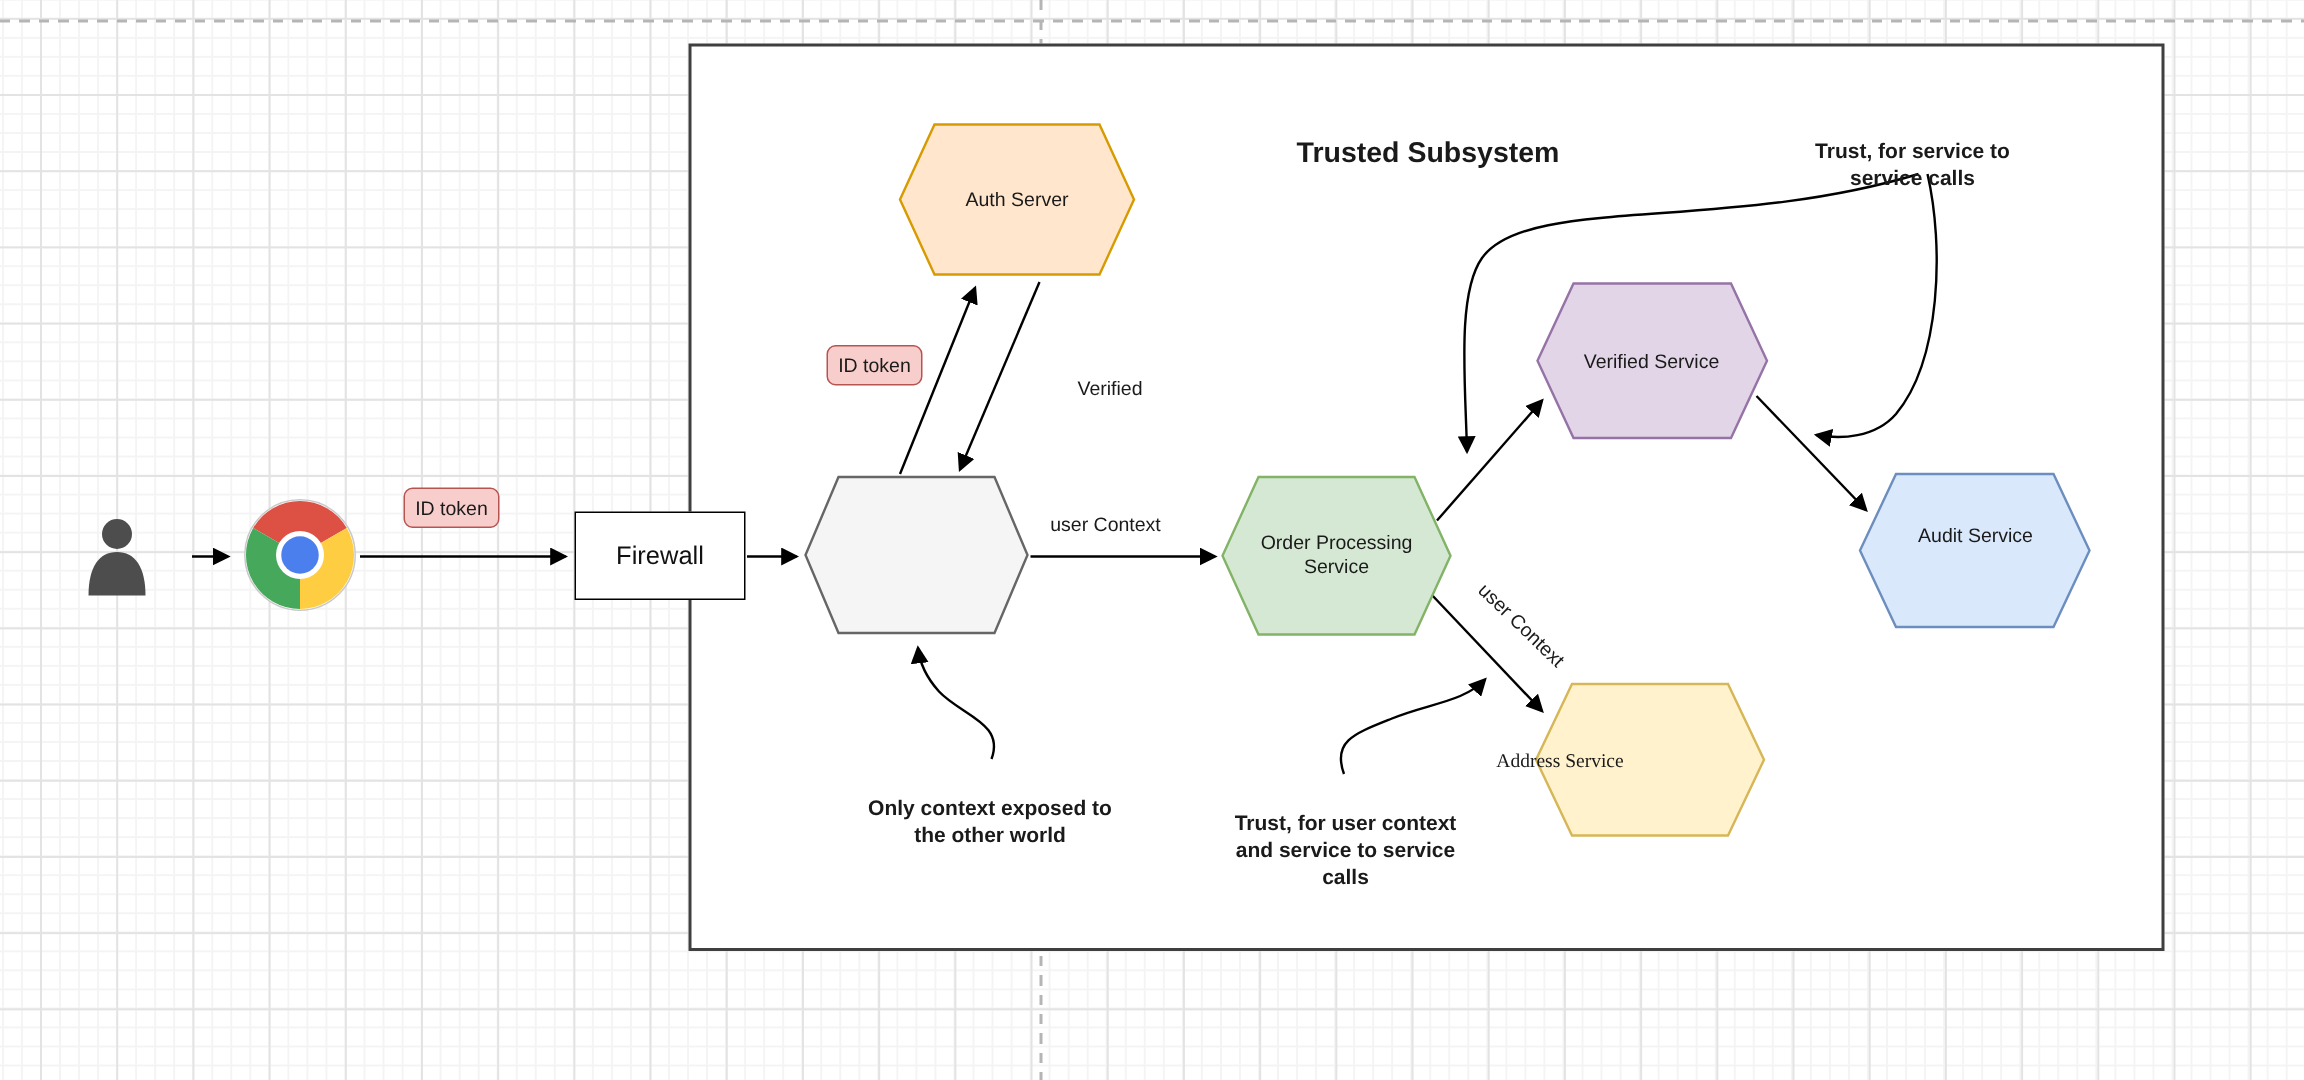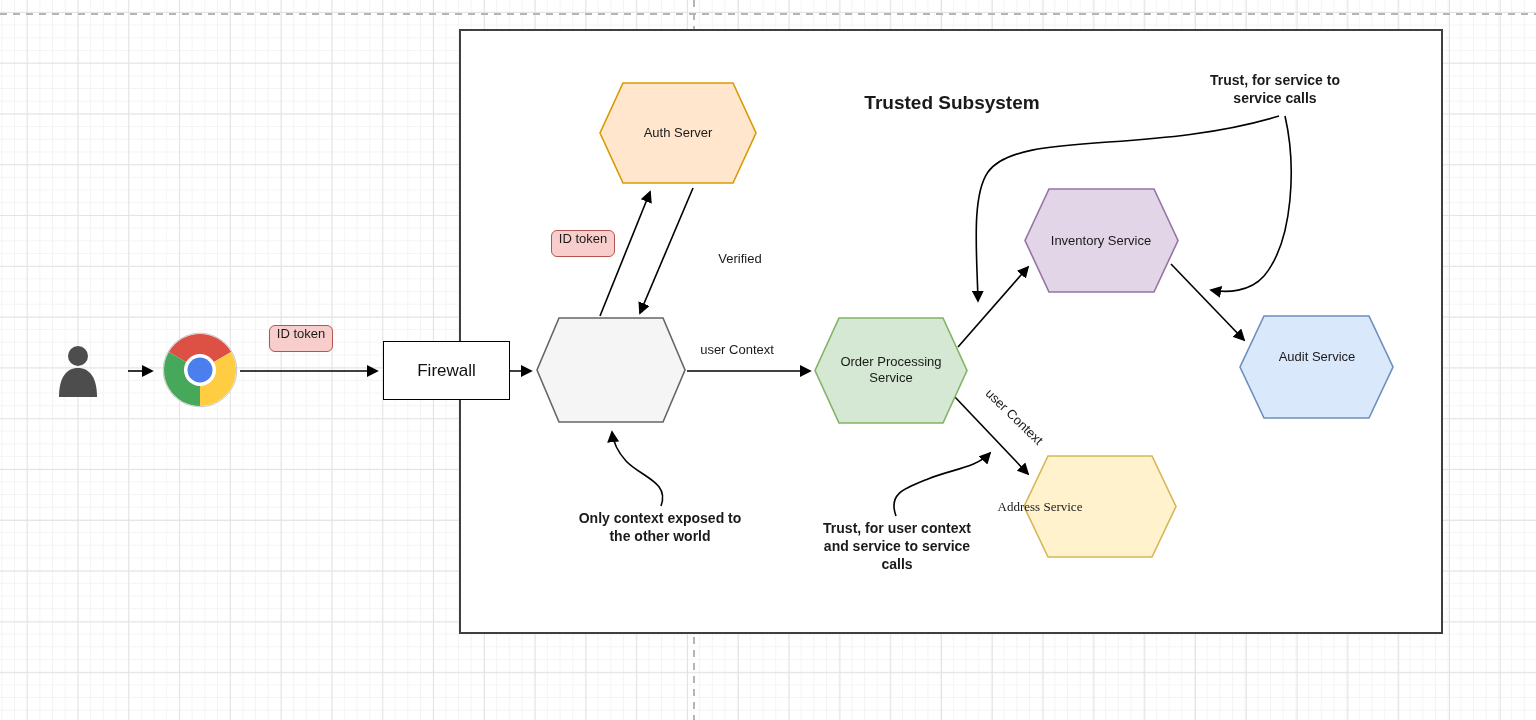--- a/index.html
+++ b/index.html
@@ -16,29 +16,29 @@
     background-position:26.7px 0,0 11.9px,1.3px 0,0 11.9px;
   }
   .dash-h{position:absolute;left:0;top:13px;width:100%;height:2px;z-index:1;
     background:repeating-linear-gradient(to right,#b5b5b5 0 7px,transparent 7px 13px);}
   .dash-v{position:absolute;left:693px;top:0;width:2px;height:100%;z-index:1;
     background:repeating-linear-gradient(to bottom,#b5b5b5 0 7px,transparent 7px 13px);}
   #trusted-box{position:absolute;left:459px;top:29px;width:984px;height:605px;
     background:#ffffff;border:2px solid #3f3f3f;z-index:2;box-sizing:border-box;}
   svg.overlay{position:absolute;left:0;top:0;z-index:3;}
   .edge{stroke:#000;stroke-width:1.6;fill:none;}
-  #firewall-box{position:absolute;left:383px;top:341px;width:127px;height:59px;
+  #firewall-box{position:absolute;left:383px;top:341px;width:114px;height:59px;
     background:#fff;border:1.6px solid #000;z-index:4;box-sizing:border-box;
     display:flex;align-items:center;justify-content:center;font-size:17px;color:#111;}
   .lbl{position:absolute;transform:translate(-50%,-50%);white-space:pre-line;
     text-align:center;z-index:5;font-size:13px;line-height:16px;color:#1a1a1a;}
   .title{font-weight:bold;font-size:19px;line-height:22px;}
-  .ann{font-weight:bold;font-size:14px;line-height:18px;}
+  .ann{font-weight:bold;font-size:14px;line-height:18px;margin-top:20px;}
   .token{position:absolute;z-index:5;background:#f8cecc;border:1.4px solid #b85450;
-    border-radius:6px;display:flex;align-items:flex-start;justify-content:center;
+    border-radius:6px;display:flex;align-items:center;justify-content:center;
     font-size:13px;color:#1a1a1a;box-sizing:border-box;}
   .rot{transform:translate(-50%,-50%) rotate(44deg);}
 </style>
 </head>
 <body>
 
 <div id="canvas">
 
   <div class="dash-h"></div>
   <div class="dash-v"></div>
@@ -91,21 +91,21 @@
 
   <div id="firewall-box">
     <span>Firewall</span>
   </div>
 
   <div class="lbl title" style="left:952px;top:71px;margin-top:32px;">Trusted Subsystem</div>
 
   <div class="lbl" style="left:678px;top:133px;">Auth Server</div>
   <div class="lbl" style="left:891px;top:370px;">Order Processing
 Service</div>
-  <div class="lbl" style="left:1101px;top:241px;">Inventory Service</div>
+  <div class="lbl" style="left:1101px;top:241px;">Verified Service</div>
   <div class="lbl" style="left:1317px;top:357px;">Audit Service</div>
   <div class="lbl" style="left:1040px;top:507px;font-family:Liberation Serif, serif;">Address Service</div>
 
   <div class="token" style="left:269px;top:325px;width:64px;height:27px;">
     <span>ID token</span>
   </div>
   <div class="token" style="left:551px;top:230px;width:64px;height:27px;">
     <span>ID token</span>
   </div>
 

